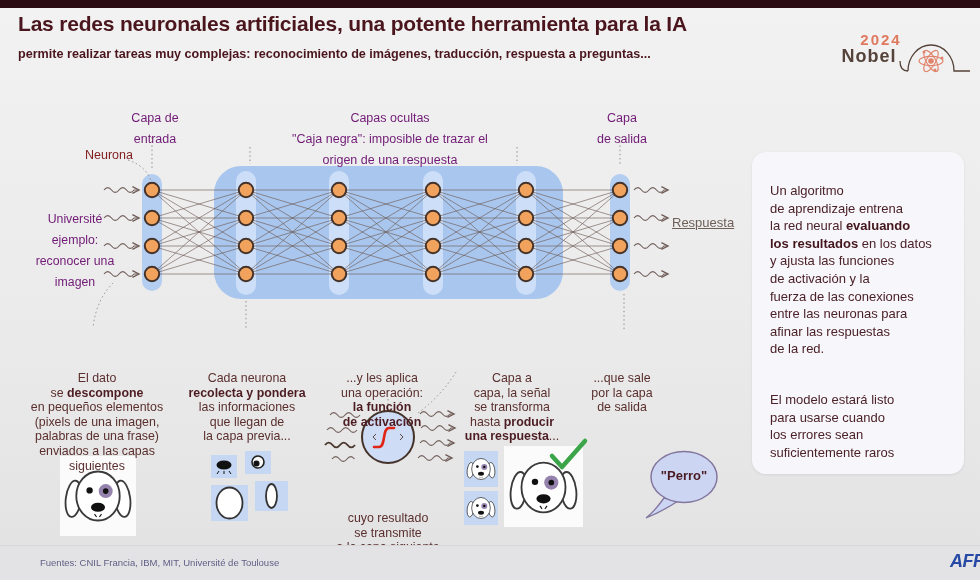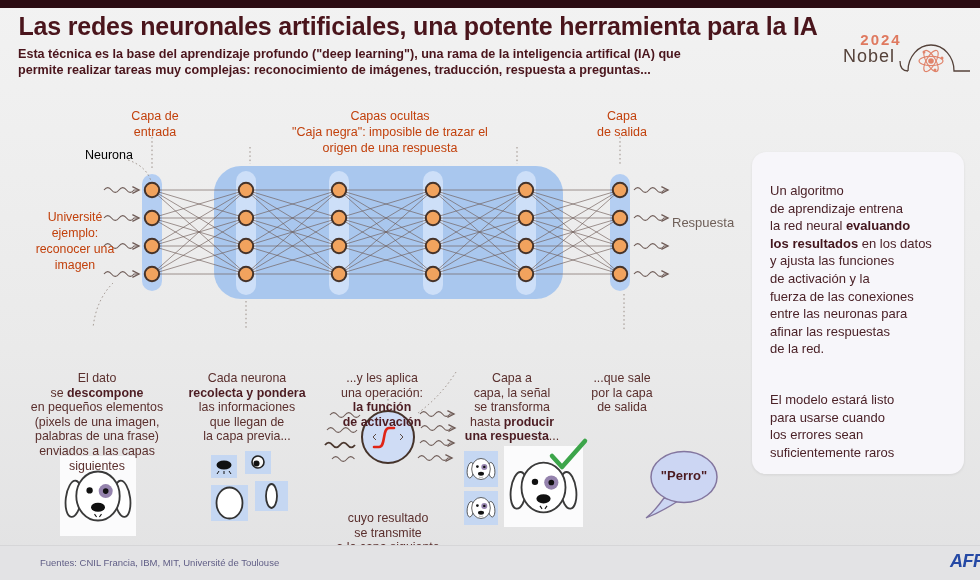--- a/index.html
+++ b/index.html
@@ -4,28 +4,28 @@
 <style>
   html,body{margin:0;padding:0;}
   body{
     width:980px;height:580px;position:relative;overflow:hidden;
     font-family:"Liberation Sans",sans-serif;
     background:linear-gradient(180deg,#f2f2f2 0%,#eaeaea 60%,#e2e2e3 100%);
   }
   .abs{position:absolute;}
   .pre{white-space:pre-line;}
   .topbar{left:0;top:0;width:980px;height:8px;background:#2b0c12;}
-  .title{left:18px;top:12px;width:800px;font-size:25px;font-weight:bold;color:#4a151c;letter-spacing:-0.2px;text-align:center;}
+  .title{left:18px;top:12px;width:800px;font-size:21px;font-weight:bold;color:#4a151c;letter-spacing:-0.2px;}
   .subtitle{left:18px;top:47px;width:760px;font-size:12.6px;font-weight:bold;color:#4a151c;line-height:15.5px;}
   .nobel-year{left:852px;top:31px;width:58px;text-align:center;font-size:15px;font-weight:600;letter-spacing:2px;color:#df795f;}
-  .nobel-name{left:838px;top:46px;width:62px;text-align:center;font-size:18px;font-weight:400;letter-spacing:1px;color:#55423a;}
+  .nobel-name{left:838px;top:46px;width:62px;text-align:center;font-size:18px;font-weight:700;letter-spacing:1px;color:#55423a;}
   #main-svg{left:0;top:0;z-index:1;}
-  .lbl{z-index:2;color:#c2410c;font-size:12.5px;line-height:16px;text-align:center;}
-  .lbl-gray{z-index:2;color:#000000;font-size:12.5px;}
-  .resp{z-index:2;color:#6e5f58;font-size:13px;}
+  .lbl{z-index:2;color:#701a75;font-size:12.5px;line-height:21px;text-align:center;}
+  .lbl-gray{z-index:2;color:#7f1d1d;font-size:12.5px;}
+  .resp{z-index:2;color:#6e5f58;font-size:13px;text-decoration:underline;}
   .step{z-index:2;color:#5a2f2d;font-size:12.4px;line-height:14.6px;text-align:center;margin-top:39px;}
   .step b{color:#4c1c22;}
   .panel{
     left:752px;top:152px;width:212px;height:322px;background:#f7f6fa;
     border-radius:14px;box-shadow:0 1px 3px rgba(0,0,0,0.08);z-index:2;
     box-sizing:border-box;padding:30px 16px 0 18px;color:#4b2228;font-size:13px;line-height:17.6px;
   }
   .panel b{color:#43161d;}
   .panel .p2{margin-top:33px;}
   .bubble-label{left:650px;top:468px;width:68px;text-align:center;z-index:3;font-size:13px;font-weight:bold;color:#4b1a20;}
@@ -38,21 +38,20 @@
   svg .wv2{fill:none;stroke:#4a372e;stroke-width:1.9;}
   svg .dt{fill:none;stroke:#9a8e87;stroke-width:1;stroke-dasharray:1.5 2.7;}
 </style>
 </head>
 <body>
 
 <div class="abs topbar"></div>
 
 <div class="abs title">Las redes neuronales artificiales, una potente herramienta para la IA</div>
 <div class="abs subtitle">
-  <div>Esta técnica es la base del aprendizaje profundo ("deep learning"), una rama de la inteligencia artifical (IA) que</div>
   <div>permite realizar tareas muy complejas: reconocimiento de imágenes, traducción, respuesta a preguntas...</div>
 </div>
 
 <div class="abs nobel-year">2024</div>
 <div class="abs nobel-name">Nobel</div>
 <svg class="abs" style="left:898px;top:28px;z-index:2" width="82" height="52" viewBox="0 0 82 52">
   <path d="M2,33 q0,10 8,10" fill="none" stroke="#55423a" stroke-width="1.3"></path>
   <path d="M10,43 a23,26 0 0 1 46,0 h16" fill="none" stroke="#55423a" stroke-width="1.3"></path>
   <g stroke="#e0836a" fill="none" stroke-width="1.1">
     <ellipse cx="33" cy="33" rx="12" ry="4.6"></ellipse>

